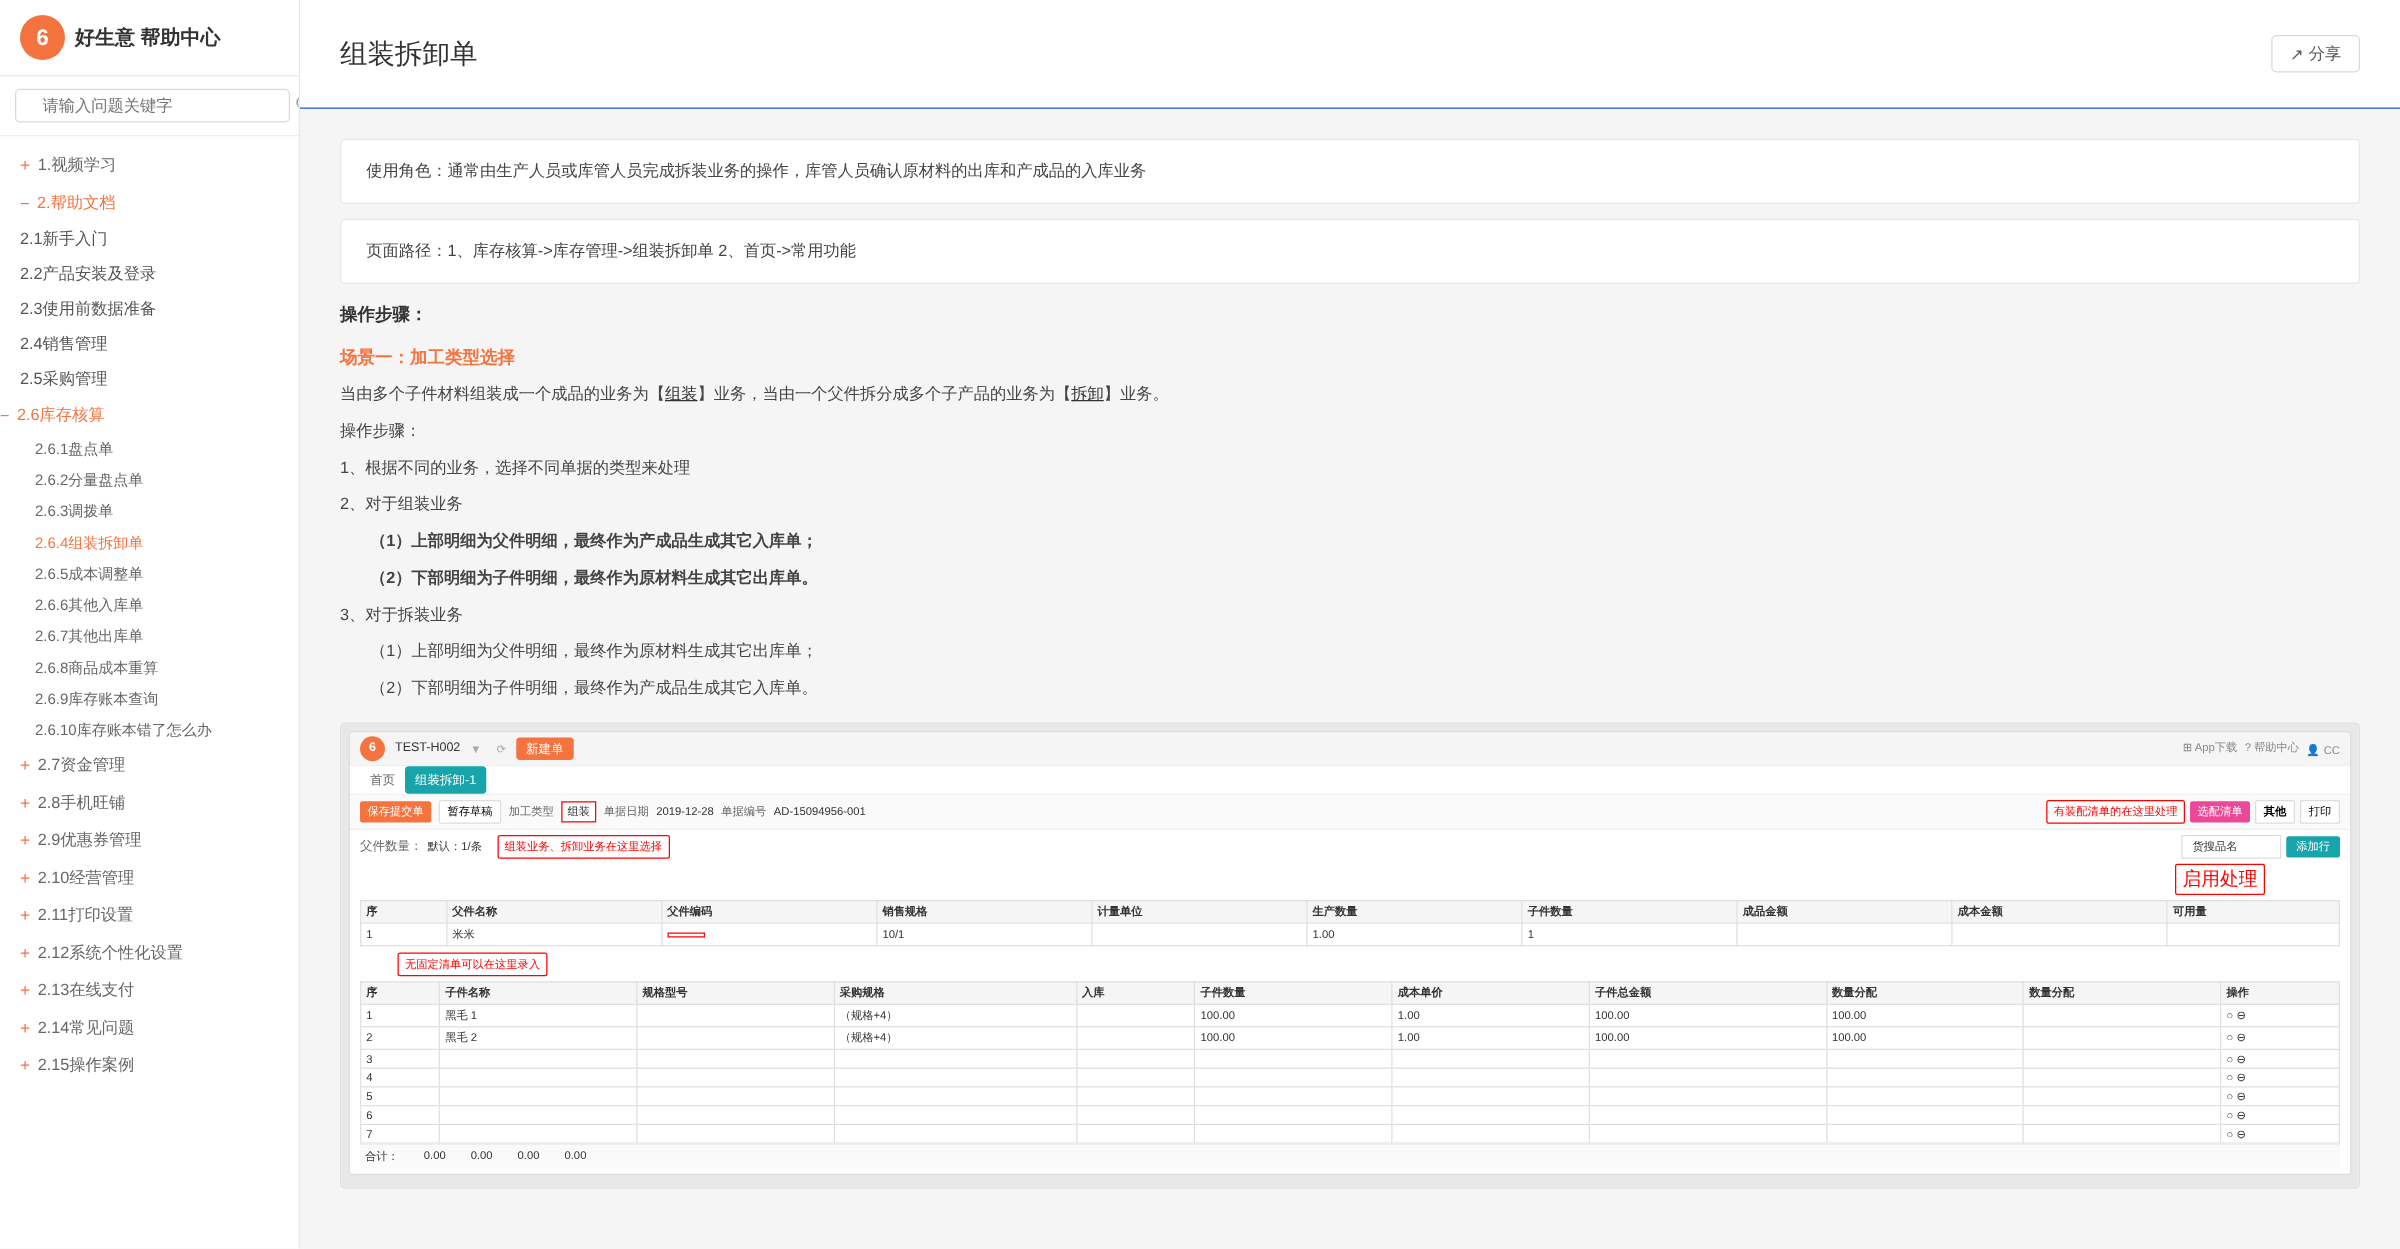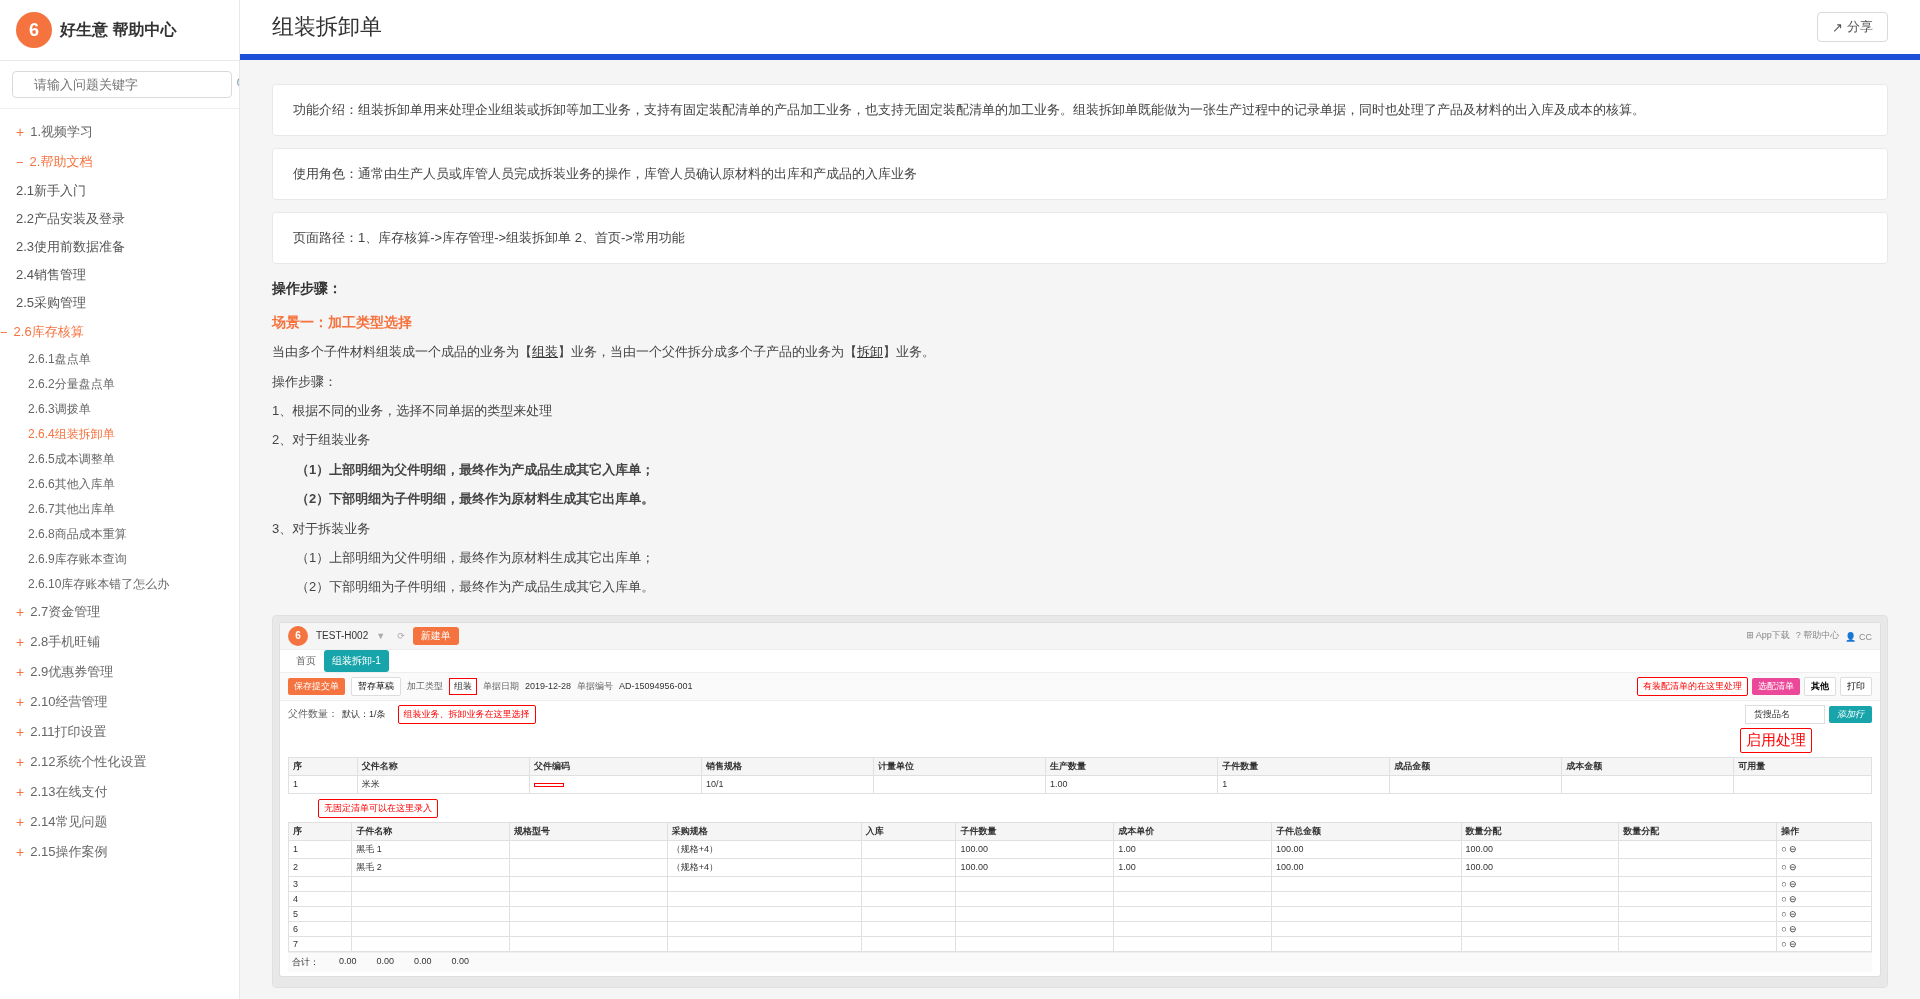--- a/index.html
+++ b/index.html
@@ -88,22 +88,22 @@
     
     #main {
       flex: 1;
       display: flex;
       flex-direction: column;
       overflow: hidden;
       background: #f5f5f5;
     }
     #top-bar {
       background: #fff;
-      padding: 12px 32px;
-      border-bottom: 6px solid #1d4ed8;
+      padding: 28px 32px;
+      border-bottom: 1px solid #1d4ed8;
       display: flex;
       align-items: flex-start;
       justify-content: space-between;
     }
     .page-title { font-size: 22px; font-weight: 500; color: #333; }
     .share-btn {
       border: 1px solid #d9d9d9;
       background: #fff;
       padding: 5px 14px;
       border-radius: 4px;
@@ -298,23 +298,20 @@
   <div id="top-bar">
     <h1 class="page-title">组装拆卸单</h1>
     <button class="share-btn">
       <span>↗</span>
       <span>分享</span>
     </button>
   </div>
 
   <div id="content-area">
 
-    <div class="info-block">
-      <span>功能介绍：组装拆卸单用来处理企业组装或拆卸等加工业务，支持有固定装配清单的产品加工业务，也支持无固定装配清单的加工业务。组装拆卸单既能做为一张生产过程中的记录单据，同时也处理了产品及材料的出入库及成本的核算。</span>
-    </div>
 
     <div class="info-block">
       <span>使用角色：通常由生产人员或库管人员完成拆装业务的操作，库管人员确认原材料的出库和产成品的入库业务</span>
     </div>
 
     <div class="info-block">
       <span>页面路径：1、库存核算-&gt;库存管理-&gt;组装拆卸单  2、首页-&gt;常用功能</span>
     </div>
 
     <div class="section-heading">操作步骤：</div>
@@ -388,21 +385,21 @@
 
             <div style="display:flex;align-items:center;gap:12px;margin-bottom:4px;font-size:10px;">
               <div style="display:flex;align-items:center;gap:4px;">
                 <span style="color:#666;">父件数量：</span>
                 <span style="font-size:9px;">默认：1/条</span>
               </div>
               <div class="sim-annotation-box" style="color:red;border-color:red;font-size:9px;">组装业务、拆卸业务在这里选择</div>
 
               <div style="flex:1;display:flex;justify-content:flex-end;align-items:center;gap:4px;">
                 <div style="border:1px solid #ddd;padding:2px 8px;font-size:9px;background:#fff;min-width:80px;">货搜品名</div>
-                <button style="background:#17a4aa;color:white;border:none;padding:2px 8px;font-size:9px;border-radius:2px;font-style:italic;">添加行</button>
+                <button style="background:#17a4aa;color:white;border:none;padding:2px 8px;font-size:9px;border-radius:2px;">添加行</button>
               </div>
             </div>
 
             <div style="display:flex;justify-content:flex-end;margin-bottom:2px;">
               <div style="display:flex;align-items:center;gap:4px;">
                 <div class="sim-annotation-box" style="color:red;border-color:red;font-size:15px;margin-right:60px;">启用处理</div>
               </div>
             </div>
 
             <table class="sim-table">

